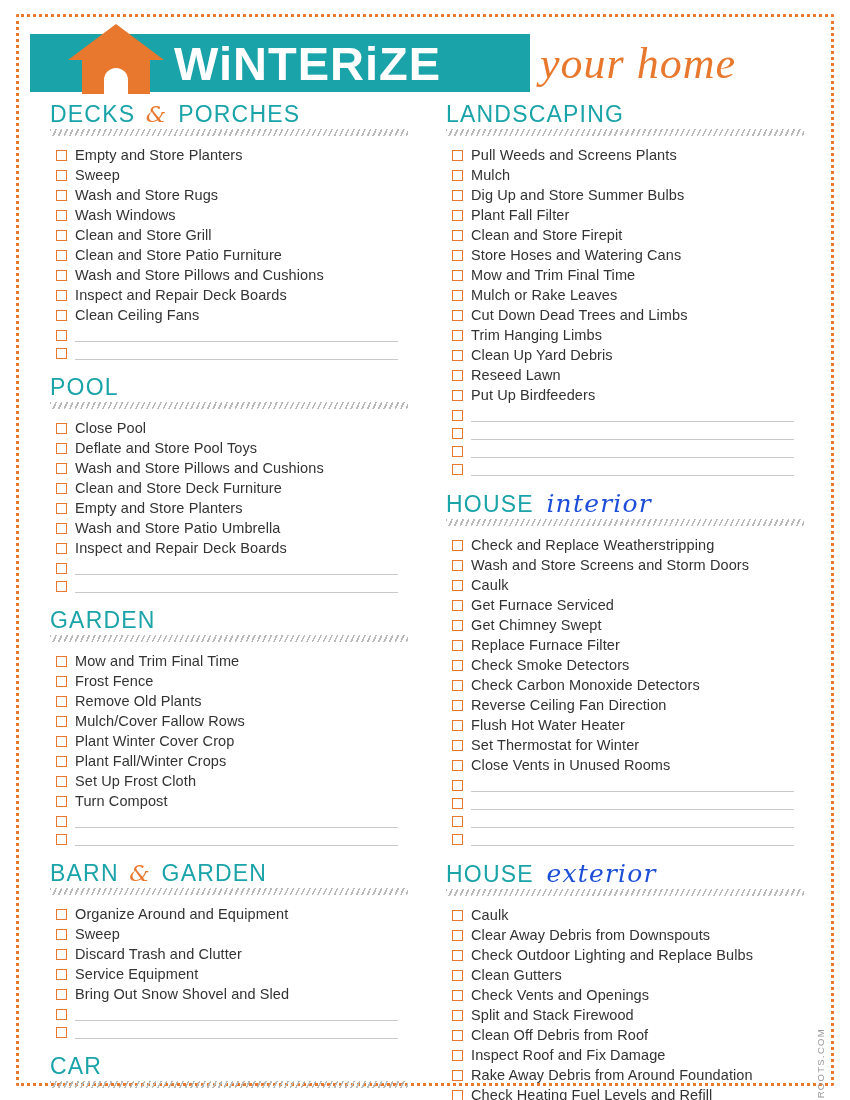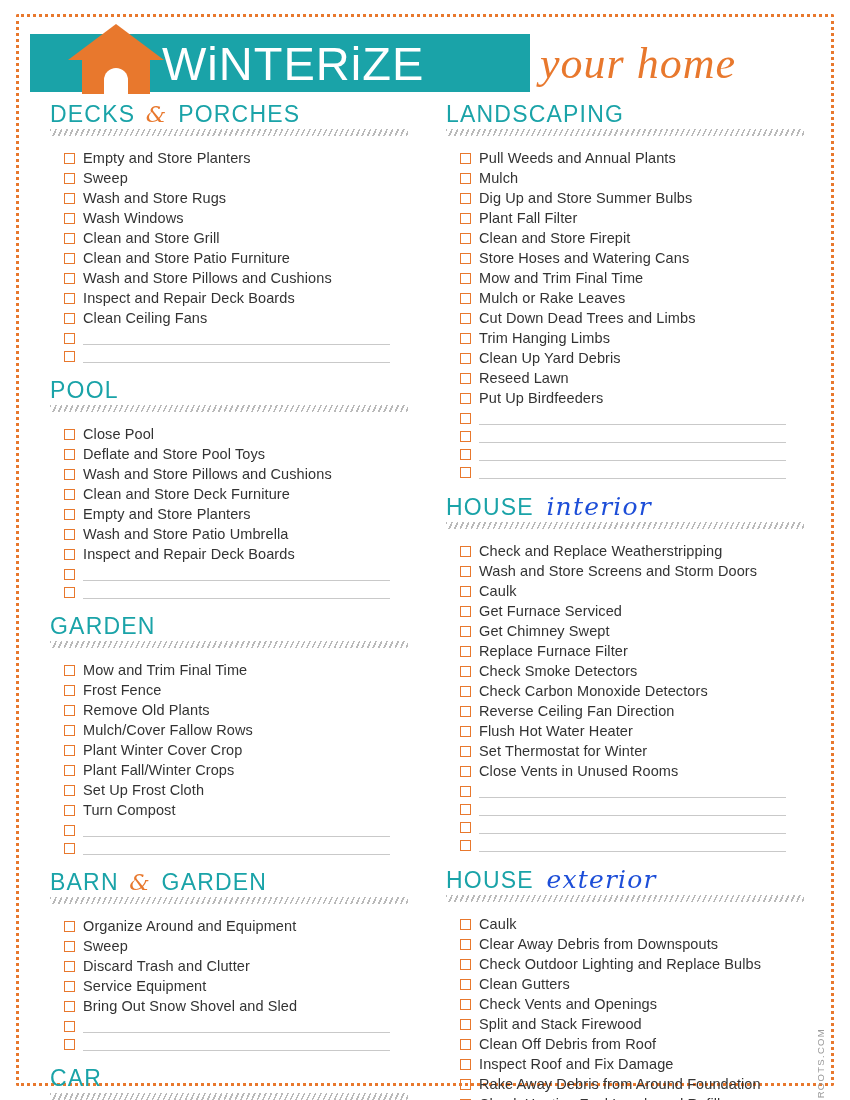--- a/index.html
+++ b/index.html
@@ -79,27 +79,27 @@
     position: absolute;
     left: 36px;
     top: 44px;
     width: 24px;
     height: 28px;
     background: #ffffff;
     border-radius: 12px 12px 0 0;
   }
   .title-main {
     position: absolute;
-    left: 132px;
+    left: 144px;
     top: 8px;
     font-family: "Liberation Sans", sans-serif;
     font-size: 47px;
     letter-spacing: 1px;
     color: #ffffff;
-    font-weight: normal;
+    font-weight: bold;
     white-space: nowrap;
   }
   .title-script {
     position: absolute;
     left: 510px;
     top: 10px;
     font-family: Liberation Serif, serif;
     font-style: italic;
     font-size: 44px;
     color: #e8782d;
@@ -156,21 +156,21 @@
       115deg,
       #b9b9b9 0px,
       #b9b9b9 1.5px,
       transparent 1.5px,
       transparent 5px
     );
   }
 
   ul.items {
     list-style: none;
-    margin: 12px;
+    margin: 4px;
     padding: 0;
   }
   ul.items li {
     display: flex;
     align-items: flex-start;
     font-size: 14.5px;
     color: #333333;
     line-height: 18px;
     padding: 1px 0;
     letter-spacing: 0.1px;
@@ -421,21 +421,21 @@
       </div>
     <div class="col">
         <div class="section">
           <div class="section-head">
             <div class="sec-title"><span>LANDSCAPING</span></div>
             <div class="hatch"></div>
           </div>
           <ul class="items">
             <li>
               <span class="box"></span>
-              <span class="label">Pull Weeds and Annual Plants</span>
+              <span class="label">Pull Weeds and Screens Plants</span>
             </li>
             <li>
               <span class="box"></span>
               <span class="label">Mulch</span>
             </li>
             <li>
               <span class="box"></span>
               <span class="label">Dig Up and Store Summer Bulbs</span>
             </li>
             <li>

